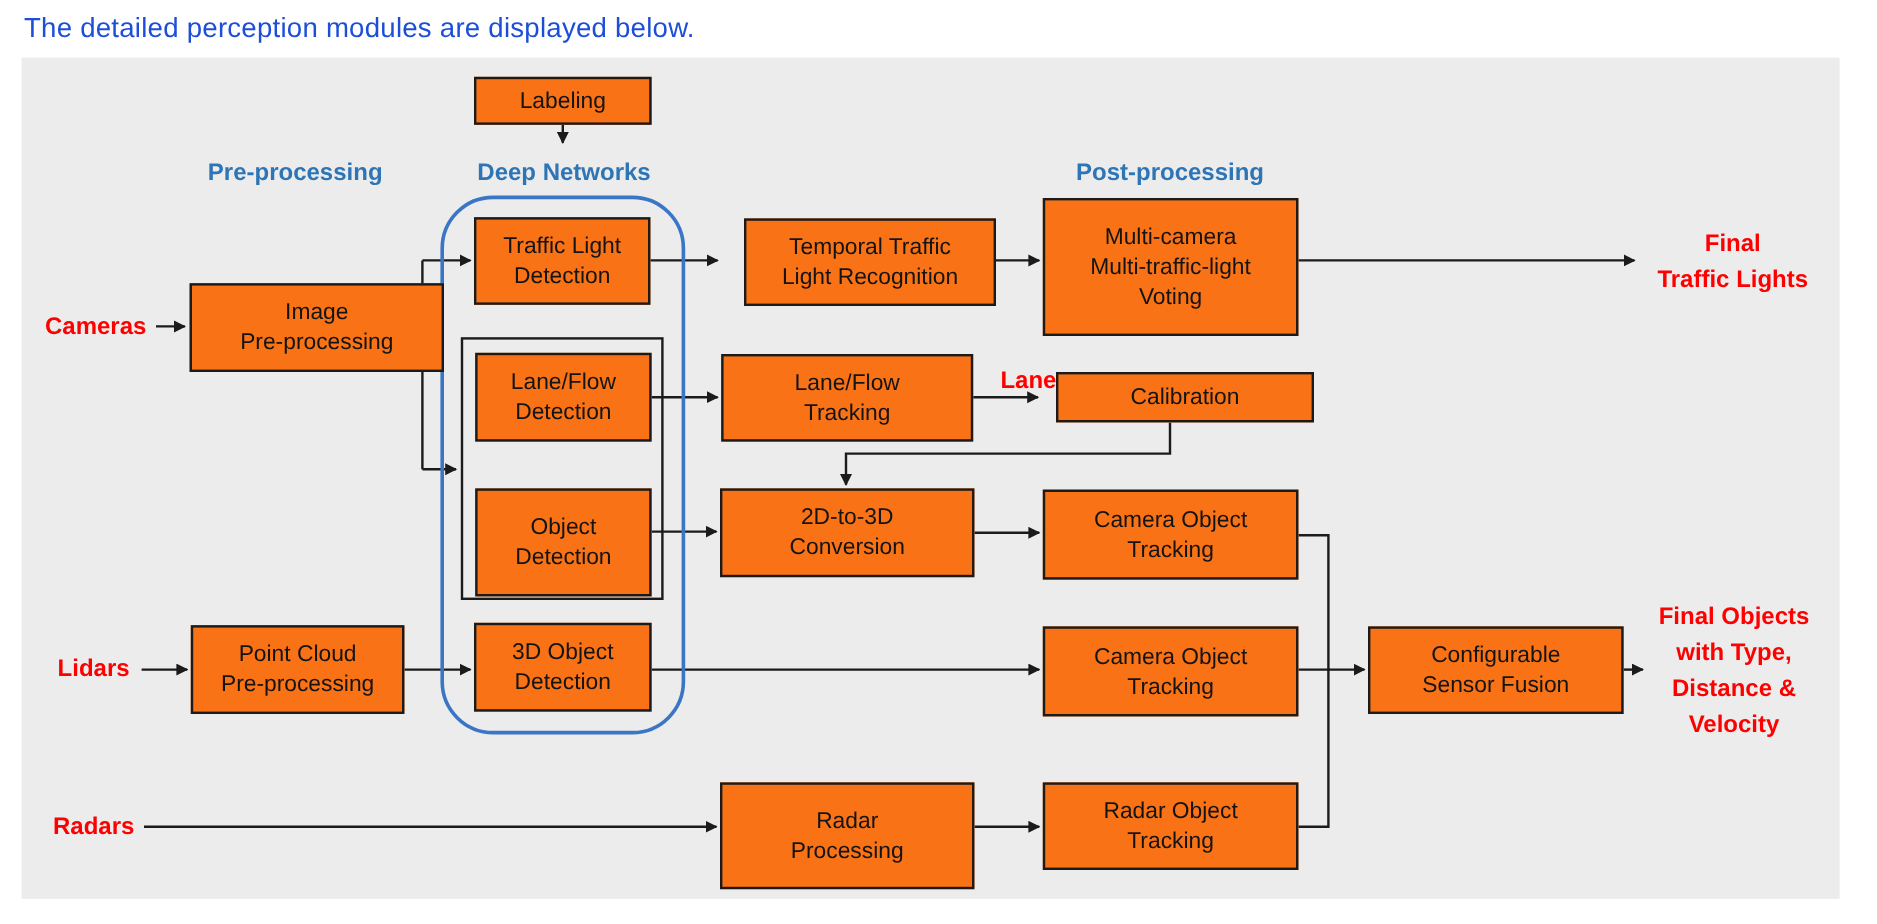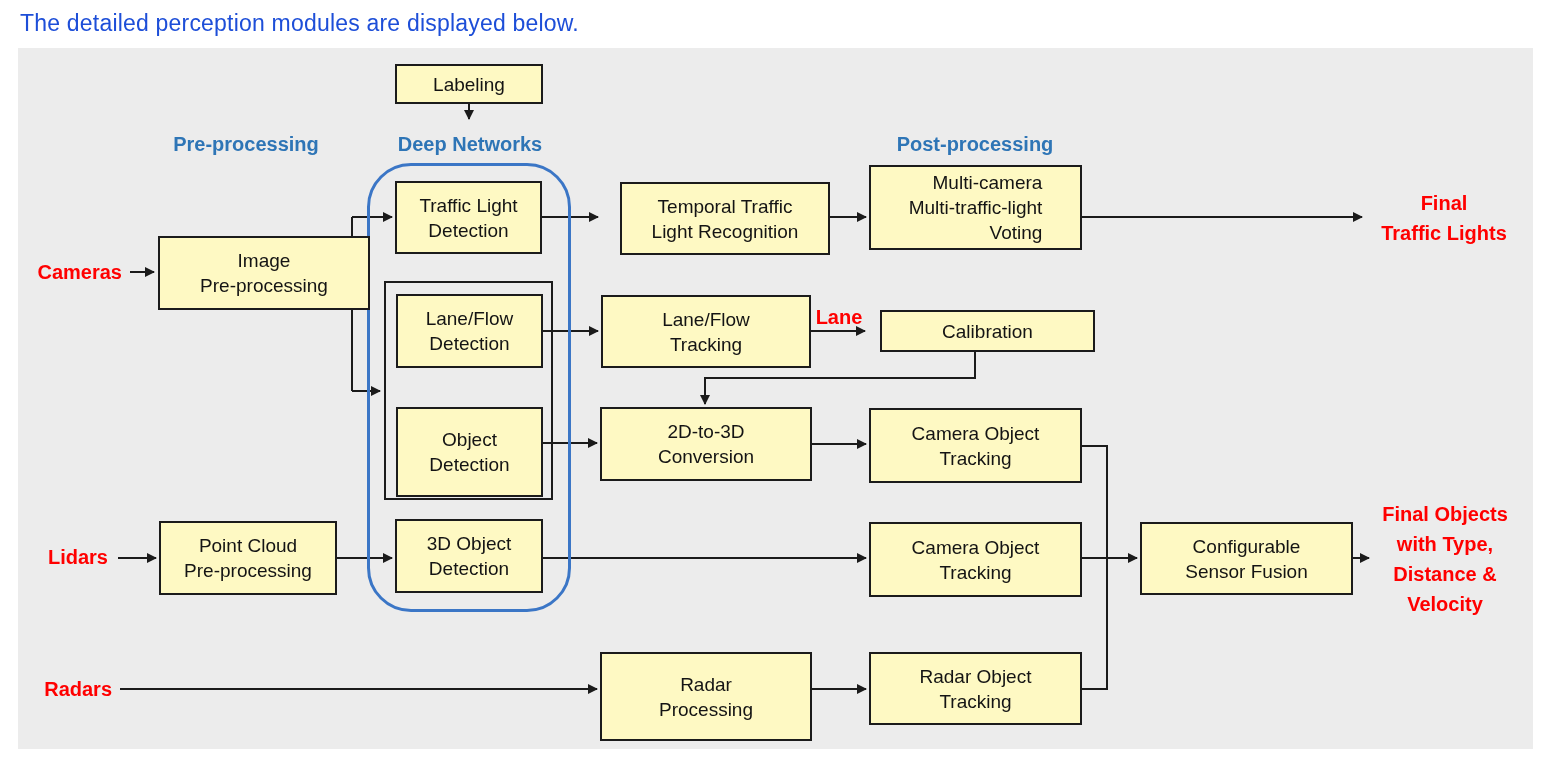--- a/index.html
+++ b/index.html
@@ -2,32 +2,32 @@
 <html><head>
 <meta charset="utf-8">
 <style>
   html,body{margin:0;padding:0;background:#ffffff;}
   .stage{position:relative;width:1564px;height:770px;background:#ffffff;overflow:hidden;
          font-family:"Liberation Sans",sans-serif;}
   .heading{position:absolute;left:20px;top:10px;font-size:23px;color:#1d4ed8;letter-spacing:0.2px;}
   .panel{position:absolute;left:18px;top:48px;width:1515px;height:701px;background:#ececec;}
   .conn-layer{position:absolute;left:0;top:0;width:1515px;height:701px;}
   .conn{fill:none;stroke:#1b1b1b;stroke-width:2px;}
-  .box{position:absolute;background:#fef9c3;border:2px solid #1b1b1b;box-sizing:border-box;
+  .box{position:absolute;background:#f97316;border:2px solid #1b1b1b;box-sizing:border-box;
        display:flex;align-items:center;justify-content:center;text-align:center;
        font-size:19px;line-height:25px;color:#141414;white-space:pre-line;}
   .group-box{position:absolute;background:transparent;border:2px solid #1b1b1b;box-sizing:border-box;}
   .dn-region{position:absolute;border:3px solid #3b76c6;border-radius:44px;box-sizing:border-box;background:transparent;}
   .section-label{position:absolute;width:200px;text-align:center;font-size:20px;font-weight:bold;
                  color:#2e75b6;line-height:24px;}
   .io-label{position:absolute;font-size:20px;font-weight:bold;color:#ff0000;line-height:30px;
             white-space:pre-line;}
   .io-right{text-align:right;line-height:24px;}
   .io-center{text-align:center;}
-  .edge-label{position:absolute;font-size:20px;font-weight:bold;color:#ff0000;line-height:24px;text-align:center;}
+  .edge-label{position:absolute;font-size:20px;font-weight:bold;color:#ff0000;line-height:24px;text-align:center;padding-left:18px;}
 </style>
 </head>
 <body>
 
 <div class="stage">
 
   <div class="heading">The detailed perception modules are displayed below.</div>
 
   <div class="panel">
 
@@ -76,21 +76,21 @@
     <div class="box" style="left:378px;top:246px;width:147px;height:74px;">Lane/Flow
 Detection</div>
     <div class="box" style="left:378px;top:359px;width:147px;height:90px;">Object
 Detection</div>
     <div class="box" style="left:377px;top:471px;width:148px;height:74px;">3D Object
 Detection</div>
     <div class="box" style="left:141px;top:473px;width:178px;height:74px;">Point Cloud
 Pre-processing</div>
     <div class="box" style="left:583px;top:134px;width:210px;height:73px;margin-left:19px;">Temporal Traffic
 Light Recognition</div>
-    <div class="box" style="left:851px;top:117px;width:213px;height:85px;text-align:right;">Multi-camera
+    <div class="box" style="left:851px;top:117px;width:213px;height:115px;">Multi-camera
 Multi-traffic-light
 Voting</div>
     <div class="box" style="left:583px;top:247px;width:210px;height:73px;">Lane/Flow
 Tracking</div>
     <div class="box" style="left:850px;top:262px;width:215px;height:42px;margin-left:12px;">Calibration</div>
     <div class="box" style="left:582px;top:359px;width:212px;height:74px;">2D-to-3D
 Conversion</div>
     <div class="box" style="left:851px;top:360px;width:213px;height:75px;">Camera Object
 Tracking</div>
     <div class="box" style="left:851px;top:474px;width:213px;height:75px;">Camera Object

